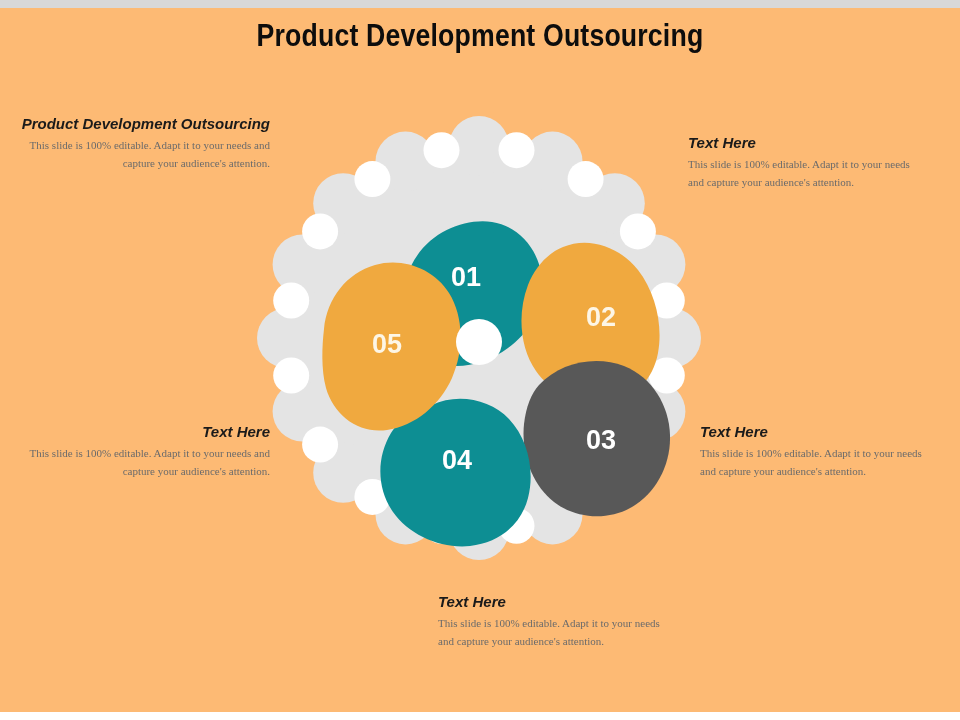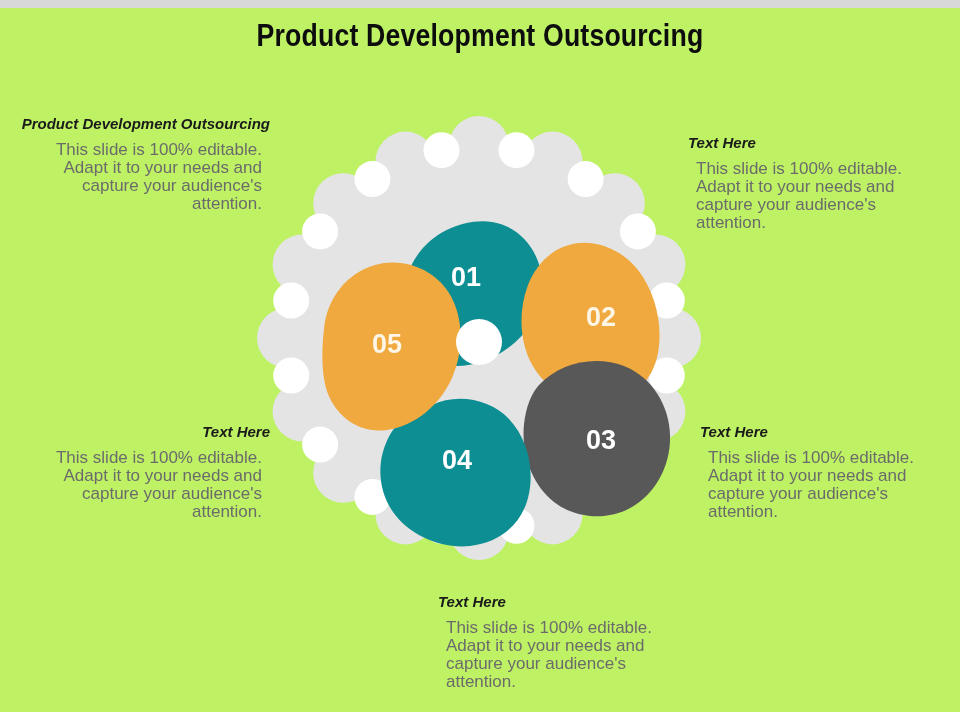--- a/index.html
+++ b/index.html
@@ -14,21 +14,21 @@
     font-family: "Liberation Sans", sans-serif;
     overflow: hidden;
     position: relative;
   }
 
   #slide {
     position: absolute;
     left: 0; top: 0;
     width: 960px;
     height: 720px;
-    background: #bef264;
+    background: #fdba74;
   }
 
   
   #top-rule {
     position: absolute;
     left: 0;
     top: 0;
     width: 960px;
     height: 8px;
     background: #d8d8d8;
@@ -64,24 +64,25 @@
   }
   .callout .callout-head {
     font-size: 15px;
     font-weight: bold;
     font-style: italic;
     color: #1a1a1a;
     line-height: 19px;
     margin: 0 0 3px 0;
   }
   .callout .callout-body {
-    font-size: 17px;
+    font-size: 11px;
     color: #6b6b6b;
     line-height: 18px;
-    margin: 8px;
+    margin: 0;
+    font-family: Liberation Serif, serif;
   }
 
   .align-right { text-align: right; }
   .align-left  { text-align: left;  }
 
   
   #callout-1 { left: 20px;  top: 114px; width: 250px; }
   #callout-2 { left: 688px; top: 133px; width: 236px; }
   #callout-3 { left: 10px;  top: 422px; width: 260px; }
   #callout-4 { left: 700px; top: 422px; width: 232px; }

